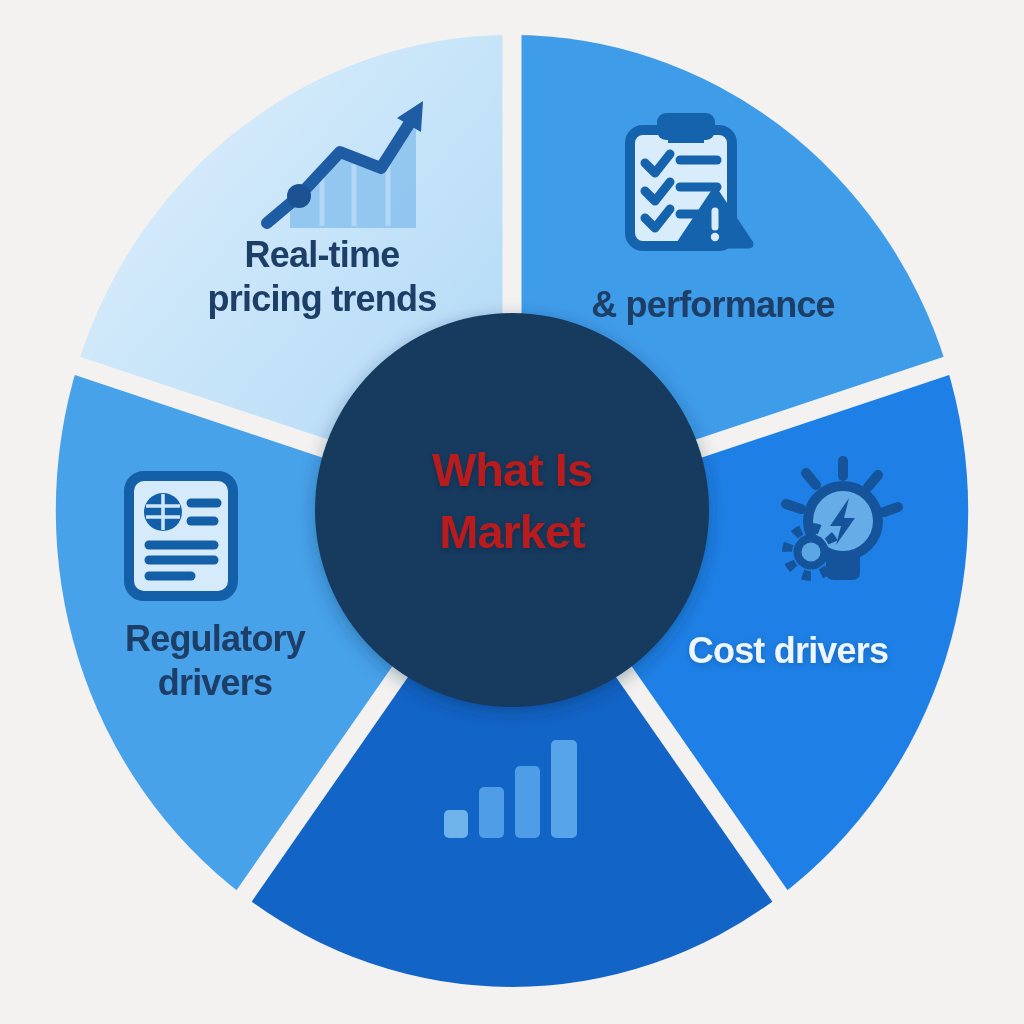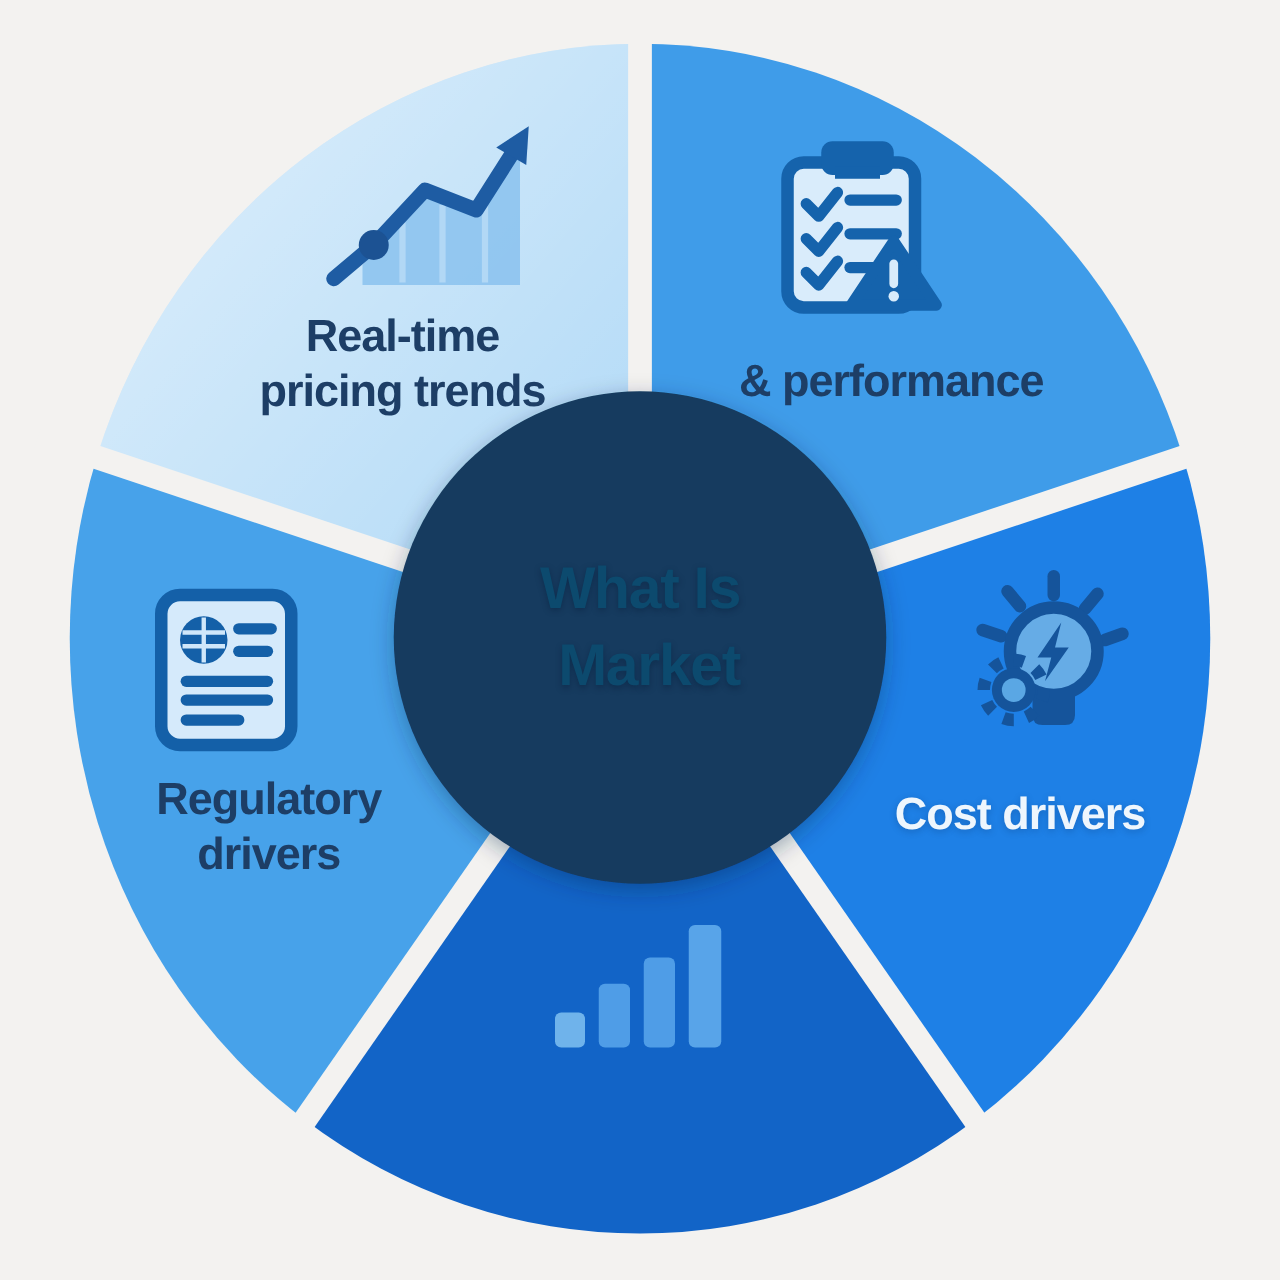--- a/index.html
+++ b/index.html
@@ -25,22 +25,22 @@
   .seg-label.dark { color: #1d3e66; }
   .seg-label.light {
     color: #eef6fd;
     text-shadow: 0 2px 6px rgba(10, 50, 110, 0.30);
   }
 
   .center-title {
     position: absolute;
     left: 512px; top: 501px;
     transform: translate(-50%, -50%);
-    text-align: right;
-    color: #0c4a6e;
+    text-align: center;
+    color: #b91c1c;
     font-size: 47px;
     font-weight: 700;
     letter-spacing: -1px;
     line-height: 62px;
     white-space: nowrap;
     text-shadow: 0 2px 5px rgba(0, 20, 45, 0.35);
   }
 </style>
 </head>
 <body>
@@ -140,30 +140,30 @@
         <path d="M191,521 H214"></path>
         <path d="M149,545 H214"></path>
         <path d="M149,560 H214"></path>
         <path d="M149,576 H191"></path>
       </g>
     </g>
 
     <circle cx="512" cy="510" r="197" filter="url(#centerShadow)" fill="#163a5f"></circle>
   </svg>
 
-  <div class="seg-label dark" style="left:322px; top:291px;">
+  <div class="seg-label dark" style="left:322px; top:277px;">
     <div>Real-time</div>
     <div>pricing trends</div>
   </div>
 
   <div class="seg-label dark" style="left:713px; top:305px;">
     <div>&amp; performance</div>
   </div>
 
-  <div class="seg-label light" style="left:816px; top:651px;">
+  <div class="seg-label light" style="left:788px; top:651px;">
     <div>Cost drivers</div>
   </div>
 
 
   <div class="seg-label dark" style="left:215px; top:661px;">
     <div>Regulatory</div>
     <div>drivers</div>
   </div>
 
   <div class="center-title">

